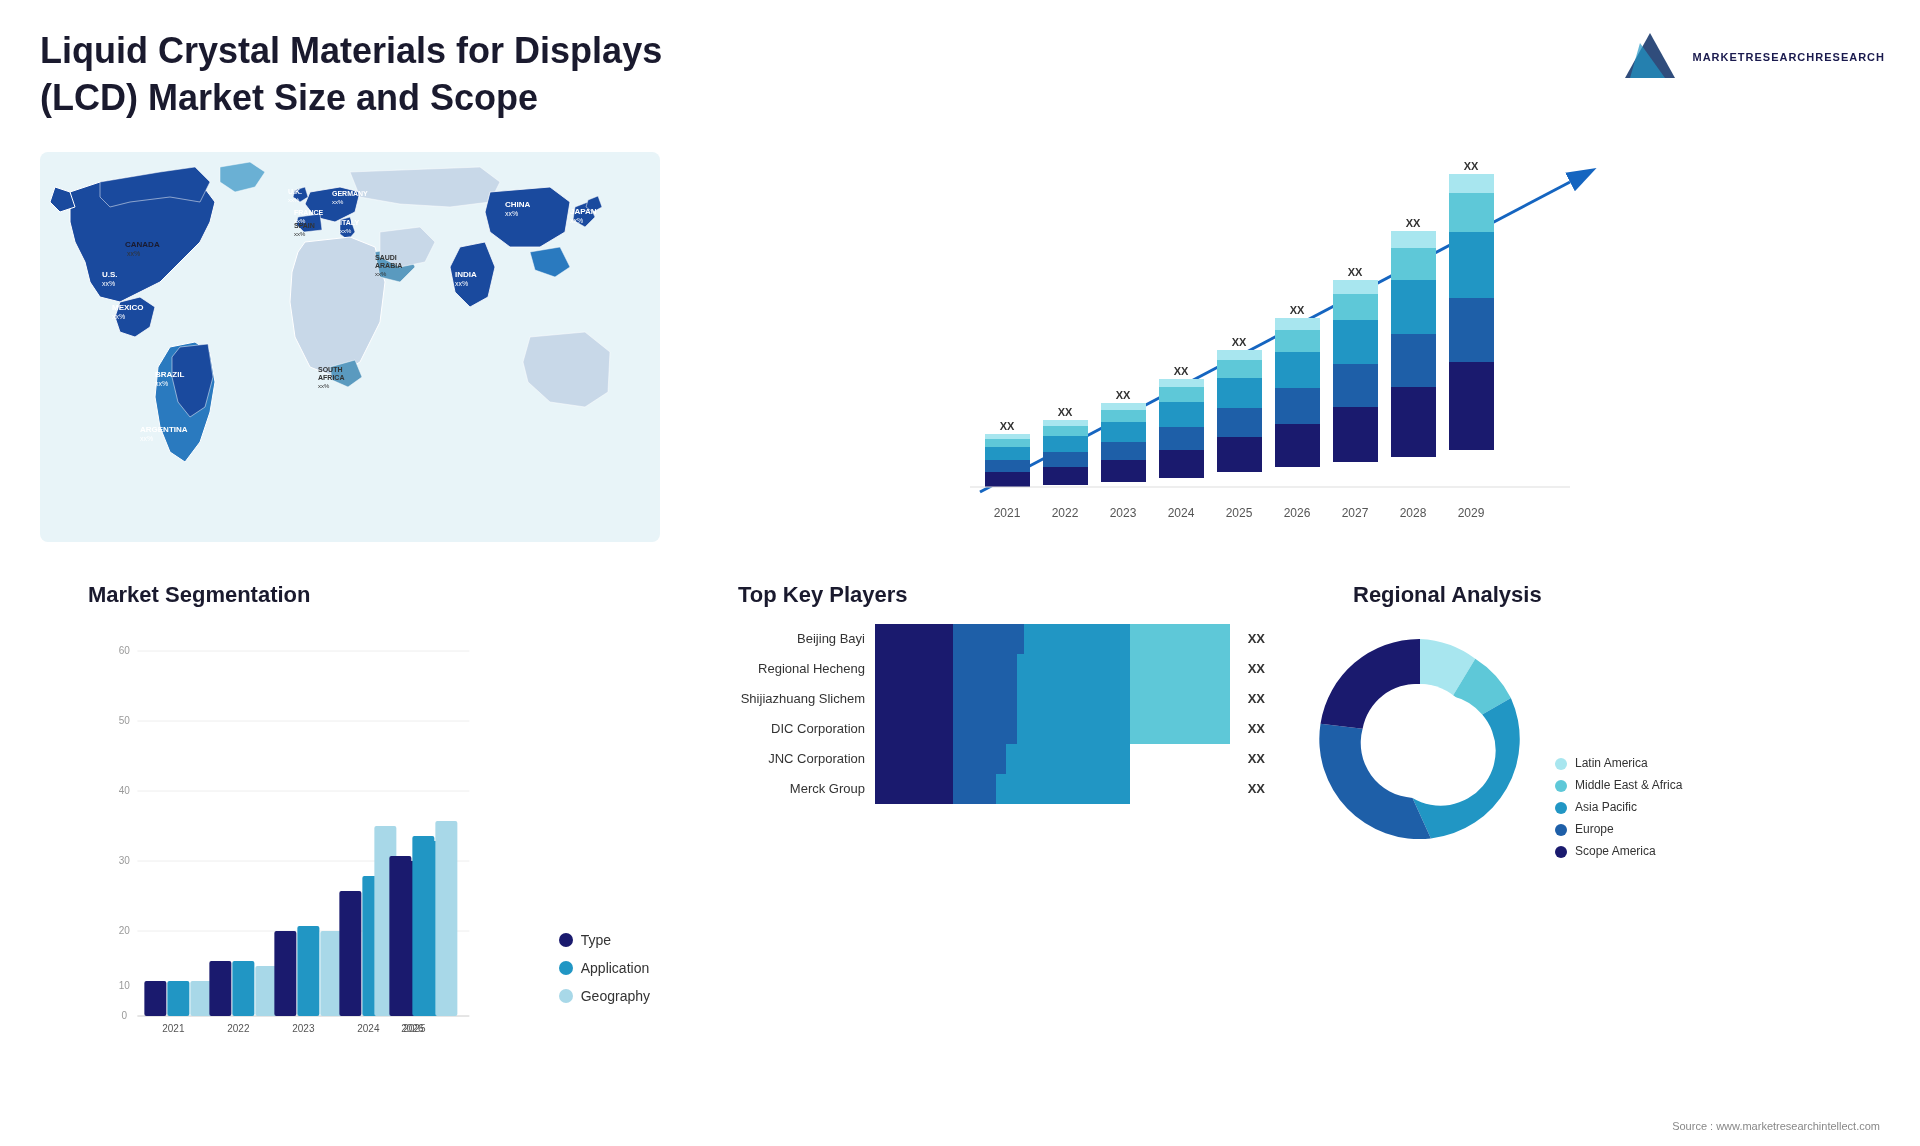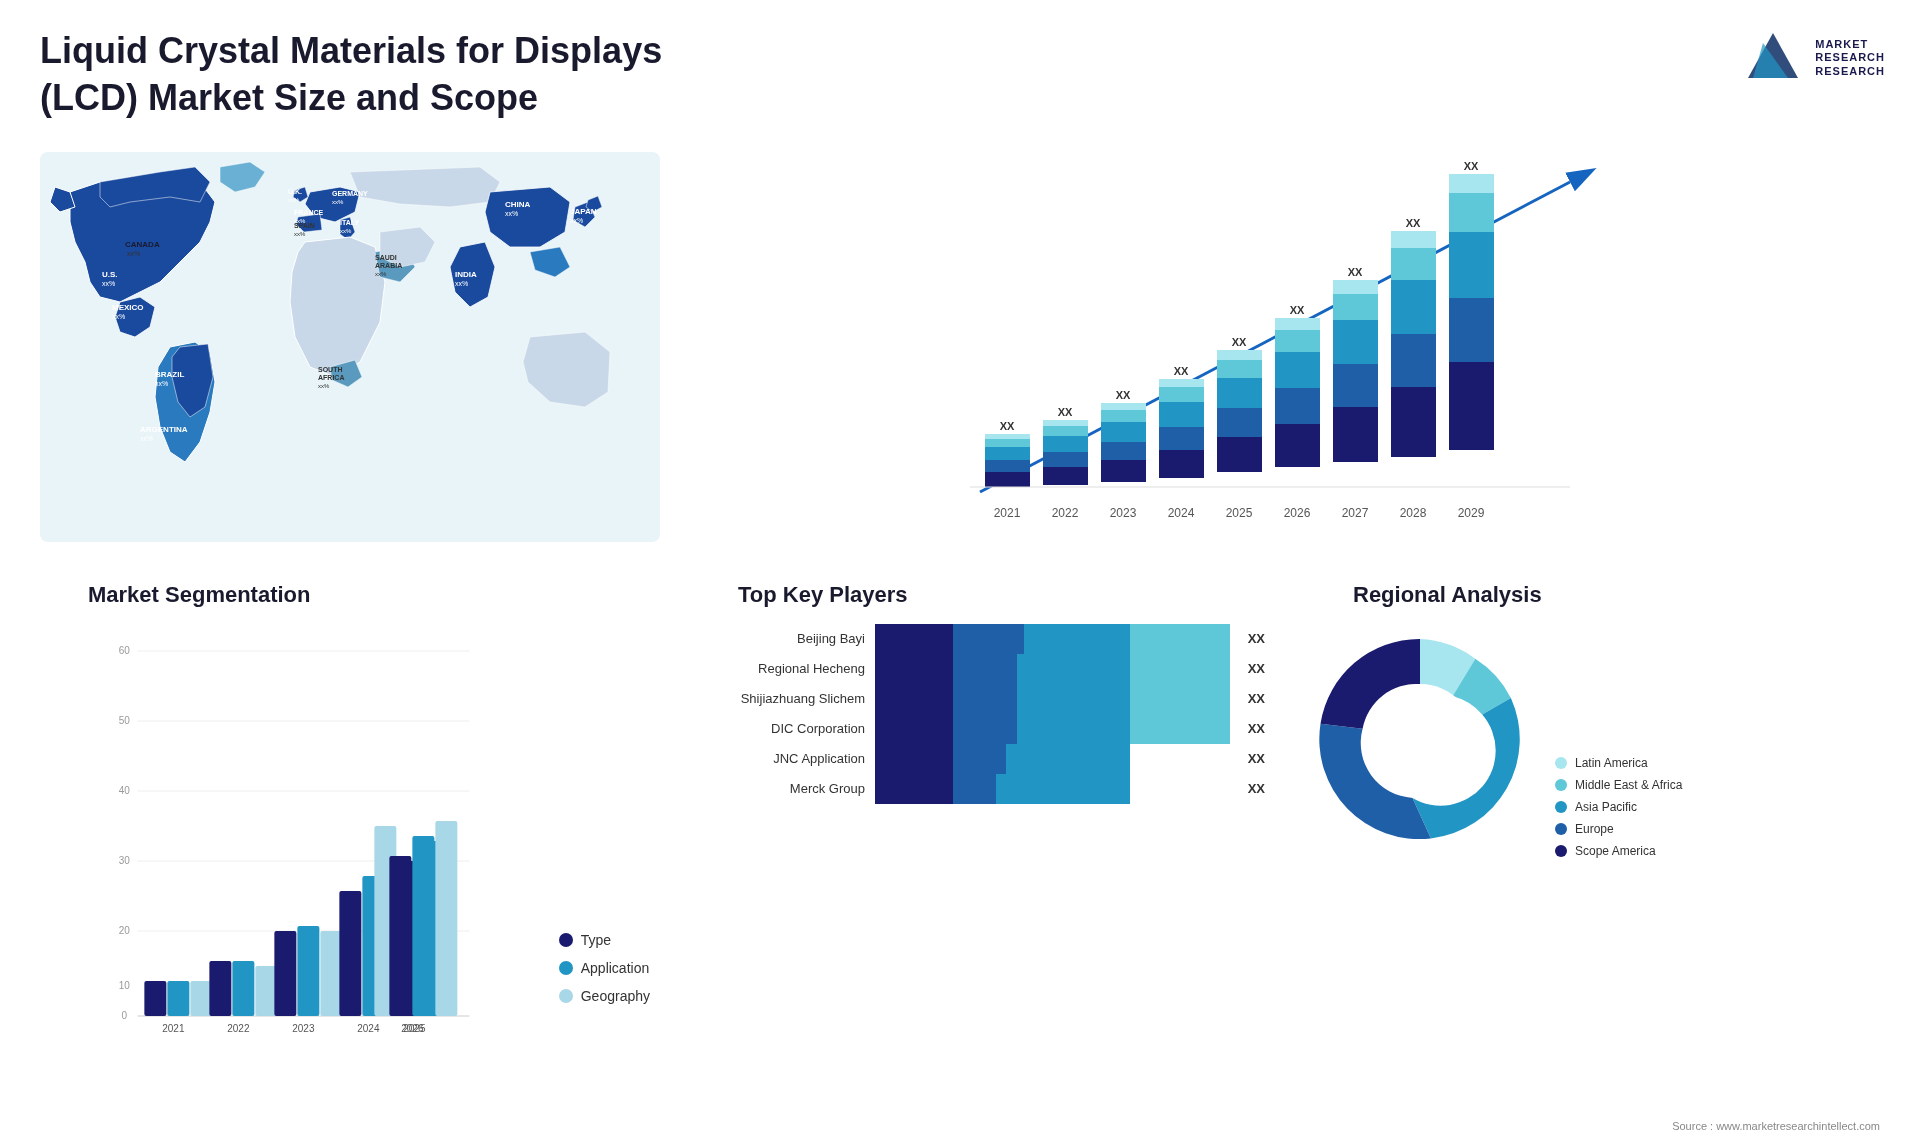--- a/index.html
+++ b/index.html
@@ -30,22 +30,22 @@
       display: flex;
       align-items: center;
       gap: 12px;
     }
     .logo-icon {
       width: 60px;
       height: 60px;
     }
     .logo-text {
       display: flex;
-      flex-direction: column;
-      align-items: flex-start;
+      flex-direction: row;
+      align-items: center;
     }
     .logo-text span {
       font-size: 11px;
       font-weight: 700;
       color: #1a1a4e;
       line-height: 1.2;
       letter-spacing: 1px;
     }
 
     
@@ -184,21 +184,21 @@
     }
     .donut-legend {
       display: flex;
       flex-direction: column;
       gap: 8px;
       margin-top: 10px;
       align-self: flex-end;
     }
     .donut-legend-item {
       display: flex;
-      align-items: center;
+      align-items: flex-end;
       gap: 8px;
       font-size: 12px;
       color: #333;
     }
     .donut-legend-dot {
       width: 12px;
       height: 12px;
       border-radius: 50%;
       flex-shrink: 0;
     }
@@ -541,21 +541,21 @@
             <div class="bar-seg1" style="width:22%;"></div>
             <div class="bar-seg2" style="width:18%;"></div>
             <div class="bar-seg3" style="width:32%;"></div>
             <div class="bar-seg4" style="width:28%;"></div>
           </div>
         </div>
         <span class="player-value">XX</span>
       </div>
 
       <div class="player-row">
-        <span class="player-name">JNC Application</span>
+        <span class="player-name">JNC Corporation</span>
         <div class="player-bar-container">
           <div class="player-bar">
             <div class="bar-seg1" style="width:22%;"></div>
             <div class="bar-seg2" style="width:15%;"></div>
             <div class="bar-seg3" style="width:35%;"></div>
             <div class="bar-seg4" style="width:0%;"></div>
           </div>
         </div>
         <span class="player-value">XX</span>
       </div>

